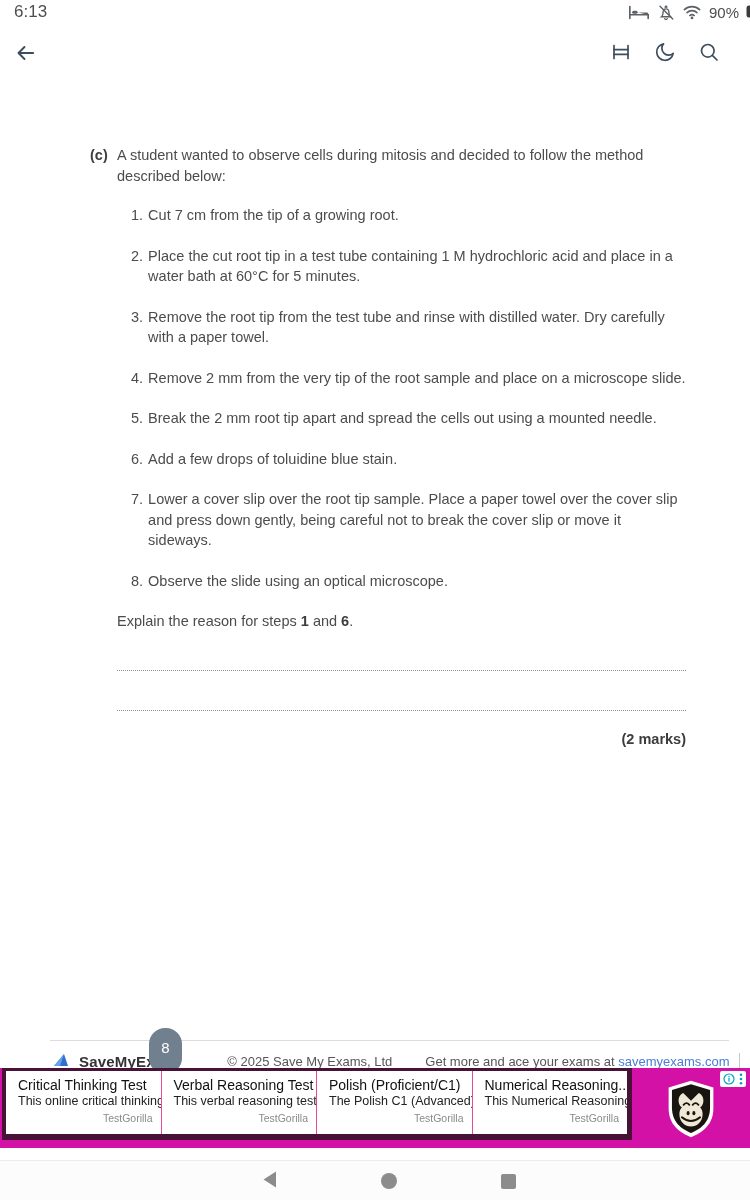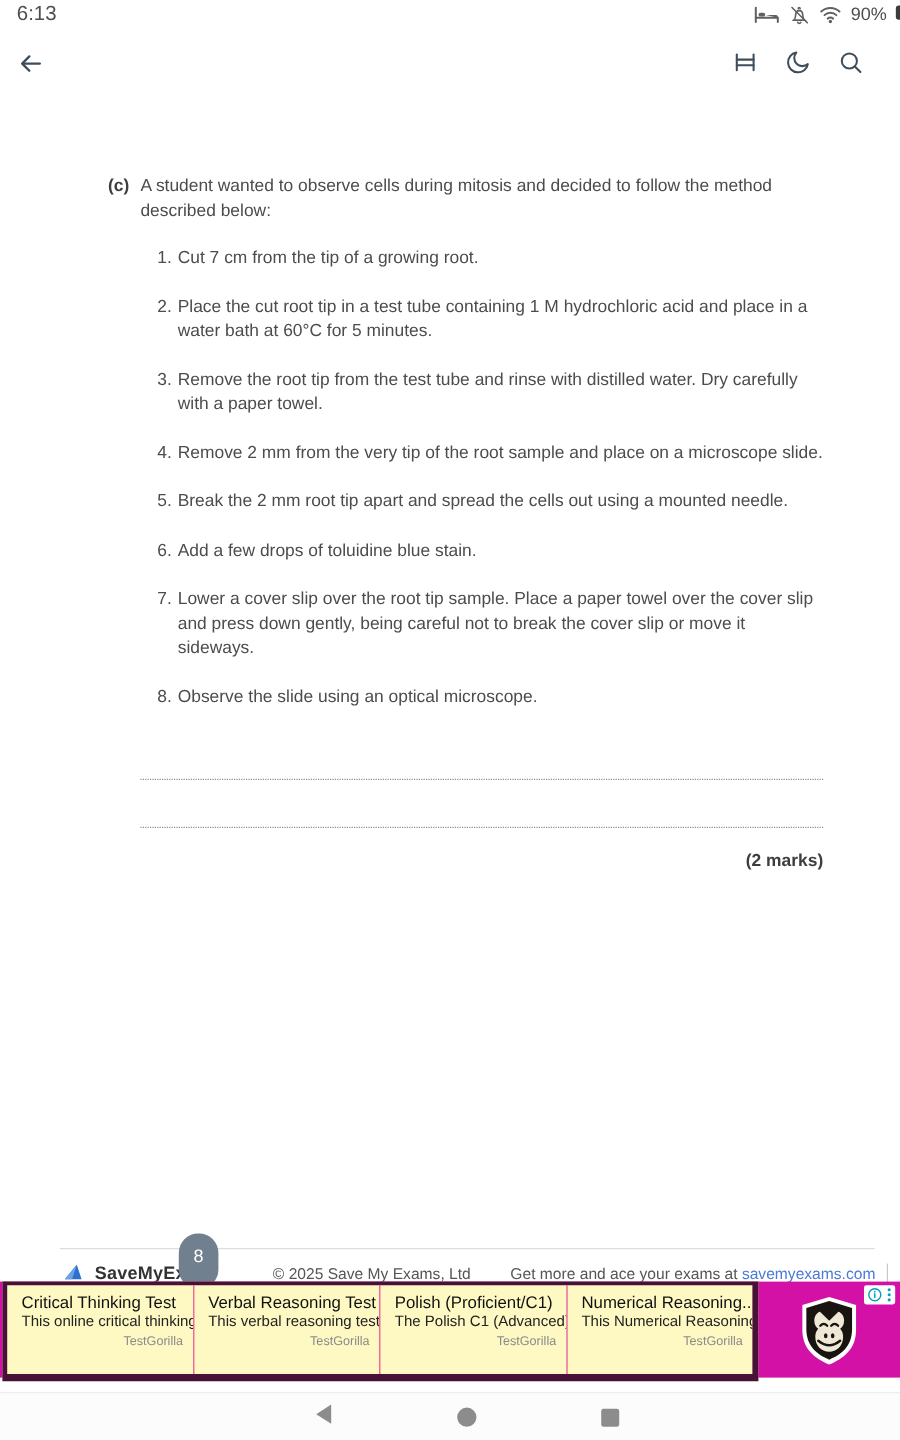--- a/index.html
+++ b/index.html
@@ -42,21 +42,21 @@
   .tagline a{color:#4b7bd5;text-decoration:none;}
   .footer-sep{width:1px;height:16px;background:#c9c9c9;margin-left:10px;flex:none;}
   .footer-page{margin-left:12px;color:#3e3e3e;font-size:14px;}
 
   .page-bubble{position:absolute;left:149px;top:1028px;width:33px;height:46px;background:#71808f;
                border-radius:16px;z-index:2;color:#fff;font-size:15px;display:flex;
                align-items:flex-start;justify-content:center;padding-top:11px;box-sizing:border-box;cursor:grab;}
 
   
   .ad-banner{position:absolute;top:1068px;left:0;width:750px;height:80px;background:#d411a7;z-index:3;}
-  .ad-panel{position:absolute;left:2px;top:0;width:630px;height:83px;background:#fef9c3;
+  .ad-panel{position:absolute;left:2px;top:0;width:630px;height:72px;background:#ffffff;
             border:solid #471138;border-width:3px 5px 6px 4px;box-sizing:border-box;}
   .ad-cards{display:flex;height:100%;}
   .ad-card{flex:1;padding:6px 8px 0 12px;overflow:hidden;white-space:nowrap;cursor:pointer;}
   .ad-card+.ad-card{border-left:1px solid #ec4899;}
   .ad-title{font-size:14px;color:#111;margin-bottom:1px;}
   .ad-desc{font-size:12.5px;color:#222;margin-bottom:4px;}
   .ad-brand{font-size:10.5px;color:#8a8a8a;text-align:right;}
   .ad-right{position:absolute;right:0;top:0;width:118px;height:80px;cursor:pointer;}
   .gorilla{position:absolute;left:31px;top:12px;}
   .ad-choices{position:absolute;right:4px;top:3px;background:#fff;border-radius:2px;
@@ -202,20 +202,21 @@
           <span class="step-num">7.</span>
           <span class="step-text">Lower a cover slip over the root tip sample. Place a paper towel over the cover slip and press down gently, being careful not to break the cover slip or move it sideways.</span>
         </div>
 
         <div class="step">
           <span class="step-num">8.</span>
           <span class="step-text">Observe the slide using an optical microscope.</span>
         </div>
       </div>
 
+    <p class="prompt"><span>Explain the reason for steps </span><b>1</b><span> and </span><b>6</b><span>.</span></p>
 
     <div class="answer-area">
       <div class="ans-line"></div>
       <div class="ans-line"></div>
     </div>
 
     <div class="marks">(2 marks)</div>
   </div>
 
   <div class="footer-divider"></div>

